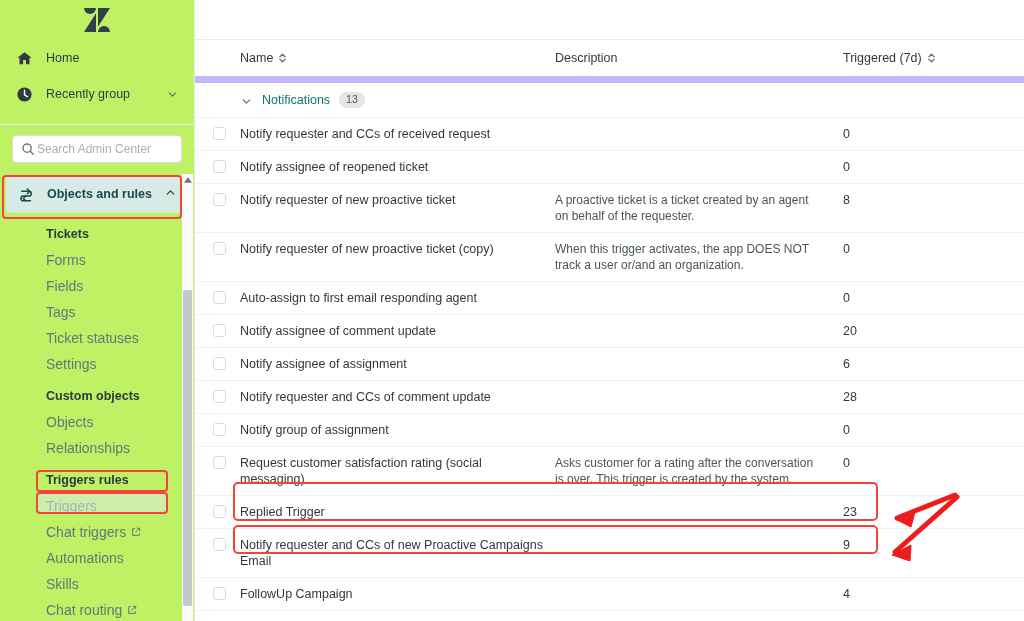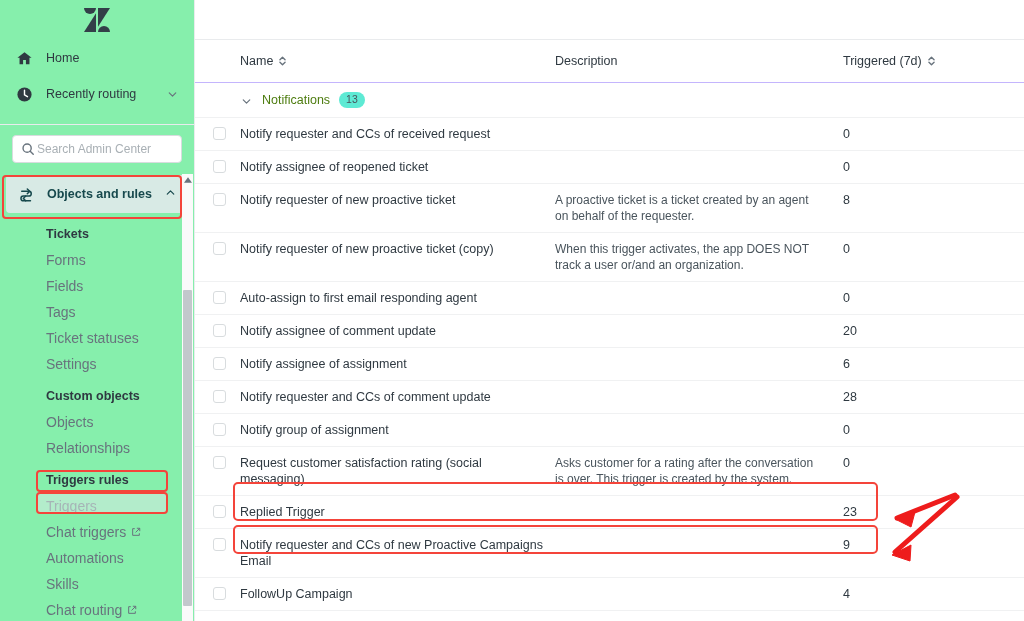--- a/index.html
+++ b/index.html
@@ -16,21 +16,21 @@
     width: 1024px; height: 621px;
     display: flex;
     background: #fff;
   }
 
   
   #sidebar {
     position: relative;
     width: 195px;
     height: 621px;
-    background: #86efac;
+    background: #bef264;
     border-right: 1px solid #e9ebed;
     flex: 0 0 195px;
     overflow: hidden;
   }
   .logo-wrap {
     height: 40px;
     display: flex;
     align-items: center;
     justify-content: center;
   }
@@ -153,21 +153,21 @@
     overflow: hidden;
   }
   .main-topbar { height: 40px; border-bottom: 1px solid #e9ebed; }
 
   .tbl { width: 100%; }
   .thead {
     display: flex;
     align-items: center;
     height: 43px;
     padding: 0 0 0 45px;
-    border-bottom: 1px solid #c4b5fd;
+    border-bottom: 7px solid #c4b5fd;
     text-align: center;
   }
   .th {
     font-size: 12.5px;
     color: #2f3941;
     display: flex; align-items: center; gap: 5px;
     cursor: pointer;
   }
   .th.name  { width: 315px; }
   .th.desc  { width: 288px; cursor: default; }
@@ -176,23 +176,23 @@
 
   .group-row {
     display: flex; align-items: center;
     height: 35px;
     padding-left: 45px;
     gap: 9px;
     border-bottom: 1px solid #f0f1f2;
     cursor: pointer;
   }
   .group-row .g-chev { width: 13px; height: 13px; color:#68737d; }
-  .group-row .g-lbl { font-size: 12.5px; color:#4d7c0f; }
+  .group-row .g-lbl { font-size: 12.5px; color:#0f766e; }
   .badge {
-    background: #5eead4;
+    background: #e5e5e5;
     color: #49545c;
     font-size: 10.5px;
     border-radius: 9px;
     padding: 2px 7px;
     line-height: 1.1;
     min-width: 22px;
     text-align:center;
   }
 
   .row {
@@ -287,21 +287,21 @@
         </span>
         <span class="lbl">Home</span>
       </div>
       <div class="nav-row">
         <span class="ic">
           <svg width="17" height="17" viewBox="0 0 24 24">
               <circle cx="12" cy="12" r="10" fill="#2f3941"></circle>
               <path d="M12 6 v6.5 l4.2 2.6" stroke="#fff" stroke-width="2" fill="none" stroke-linecap="round"></path>
             </svg>
         </span>
-        <span class="lbl">Recently routing</span>
+        <span class="lbl">Recently group</span>
         <span class="chev">
           <svg width="13" height="13" viewBox="0 0 24 24" fill="none" stroke="#68737d" stroke-width="2.2" stroke-linecap="round" stroke-linejoin="round">
               <polyline points="6,9 12,15 18,9"></polyline>
             </svg>
         </span>
       </div>
     </div>
 
     <div class="sep"></div>
 

